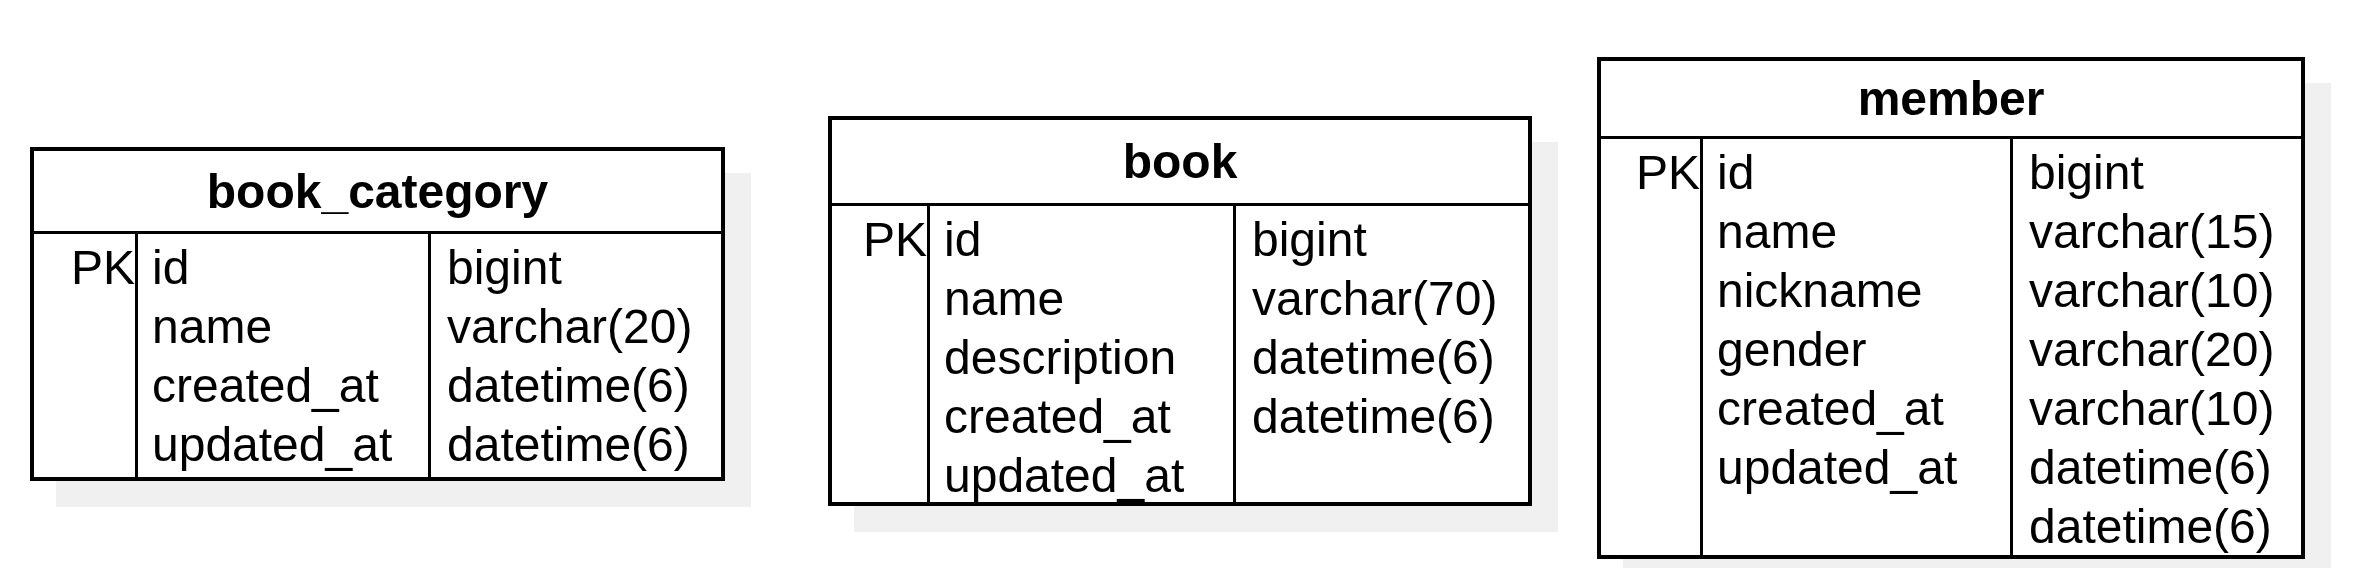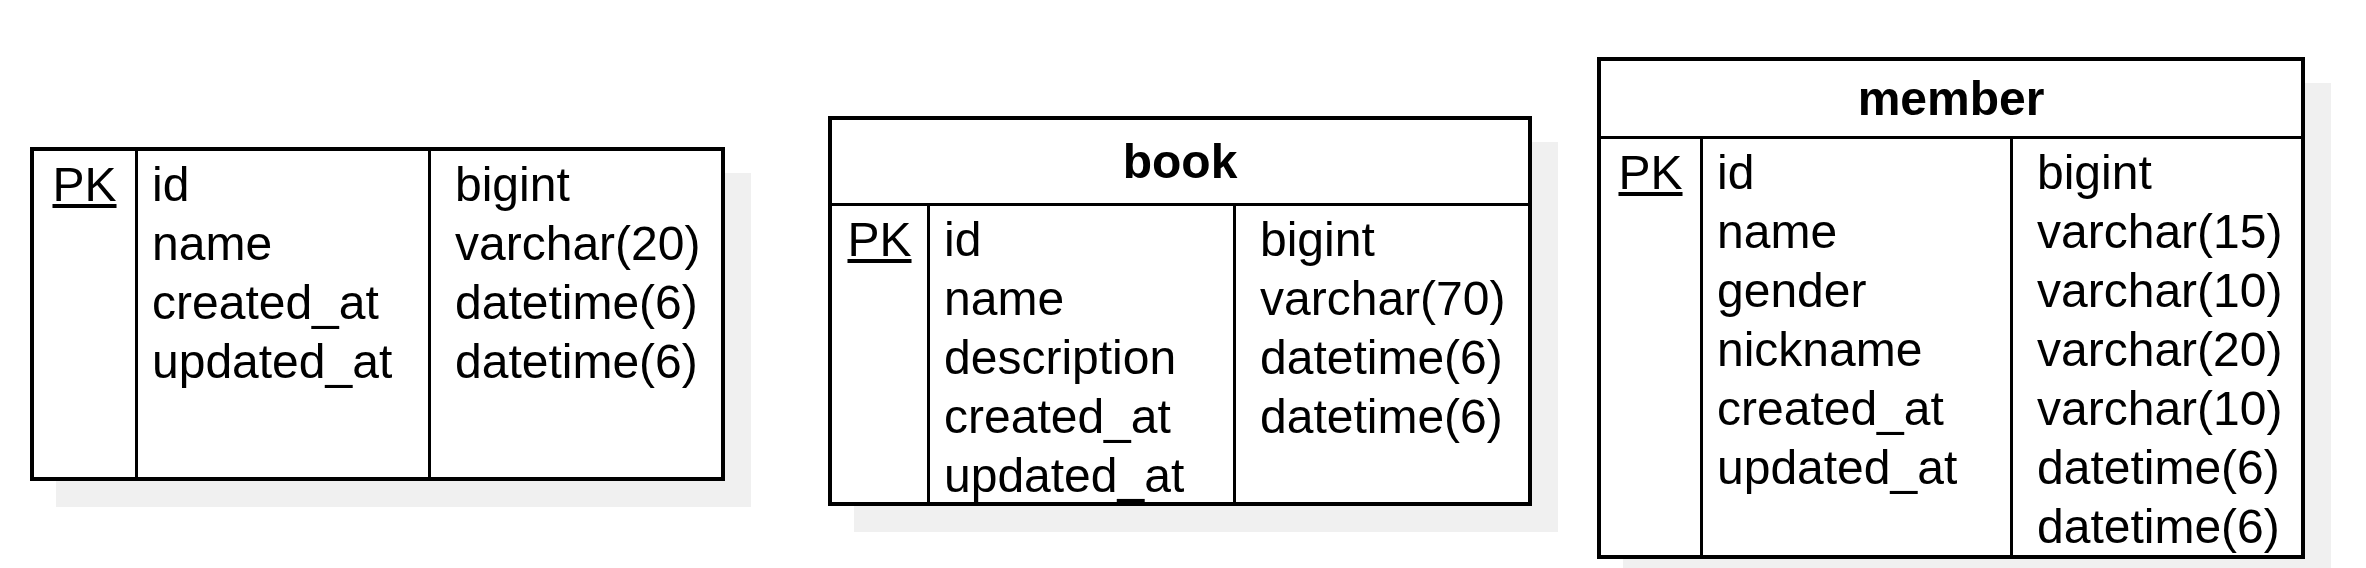--- a/index.html
+++ b/index.html
@@ -37,41 +37,41 @@
   }
   .col {
     box-sizing: border-box;
     padding-top: 4px;
     font-size: 48px;
     line-height: 59px;
     overflow: hidden;
   }
   .pk-col {
     border-right: 3px solid #000000;
-    text-align: center;
+    text-align: right;
     flex: 0 0 auto;
-    text-decoration: underline;
   }
   .name-col {
     border-right: 3px solid #000000;
     padding-left: 14px;
     flex: 0 0 auto;
   }
   .type-col {
-    padding-left: 24px;
+    padding-left: 16px;
     flex: 1 1 auto;
   }
   .line { height: 59px; white-space: nowrap; }
 </style>
 </head>
 <body>
 
 <div class="canvas">
 
   <div class="entity" style="left:30px; top:103px; width:687px; height:326px;">
+    <div class="entity-header" style="height:80px;">book_category</div>
     <div class="entity-body">
       <div class="col pk-col" style="width:104px;">
         <div class="line">PK</div>
       </div>
       <div class="col name-col" style="width:293px;">
         <div class="line">id</div>
         <div class="line">name</div>
         <div class="line">created_at</div>
         <div class="line">updated_at</div>
       </div>
@@ -108,22 +108,22 @@
 
   <div class="entity" style="left:1597px; top:13px; width:700px; height:494px;">
     <div class="entity-header" style="height:75px;">member</div>
     <div class="entity-body">
       <div class="col pk-col" style="width:102px;">
         <div class="line">PK</div>
       </div>
       <div class="col name-col" style="width:310px;">
         <div class="line">id</div>
         <div class="line">name</div>
+        <div class="line">nickname</div>
         <div class="line">gender</div>
-        <div class="line">nickname</div>
         <div class="line">created_at</div>
         <div class="line">updated_at</div>
       </div>
       <div class="col type-col">
         <div class="line">bigint</div>
         <div class="line">varchar(15)</div>
         <div class="line">varchar(10)</div>
         <div class="line">varchar(20)</div>
         <div class="line">varchar(10)</div>
         <div class="line">datetime(6)</div>

